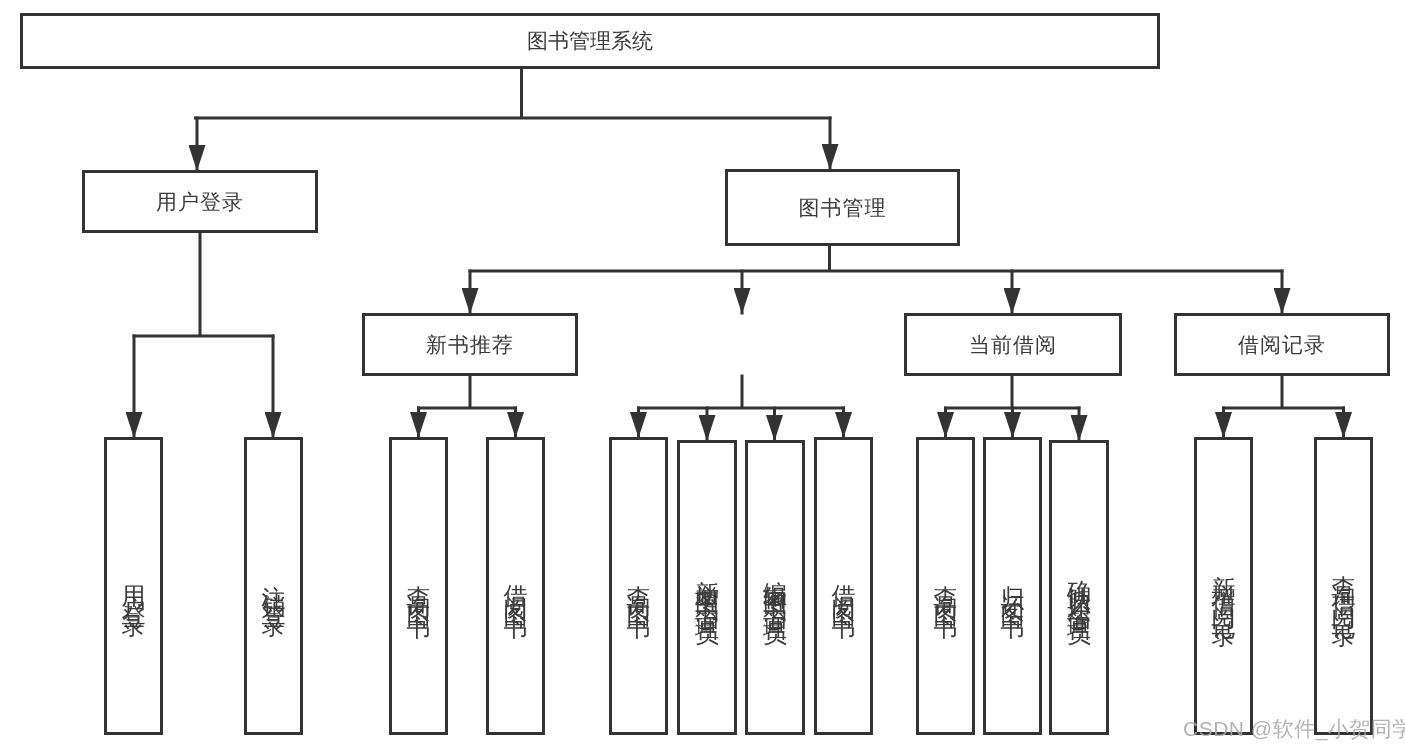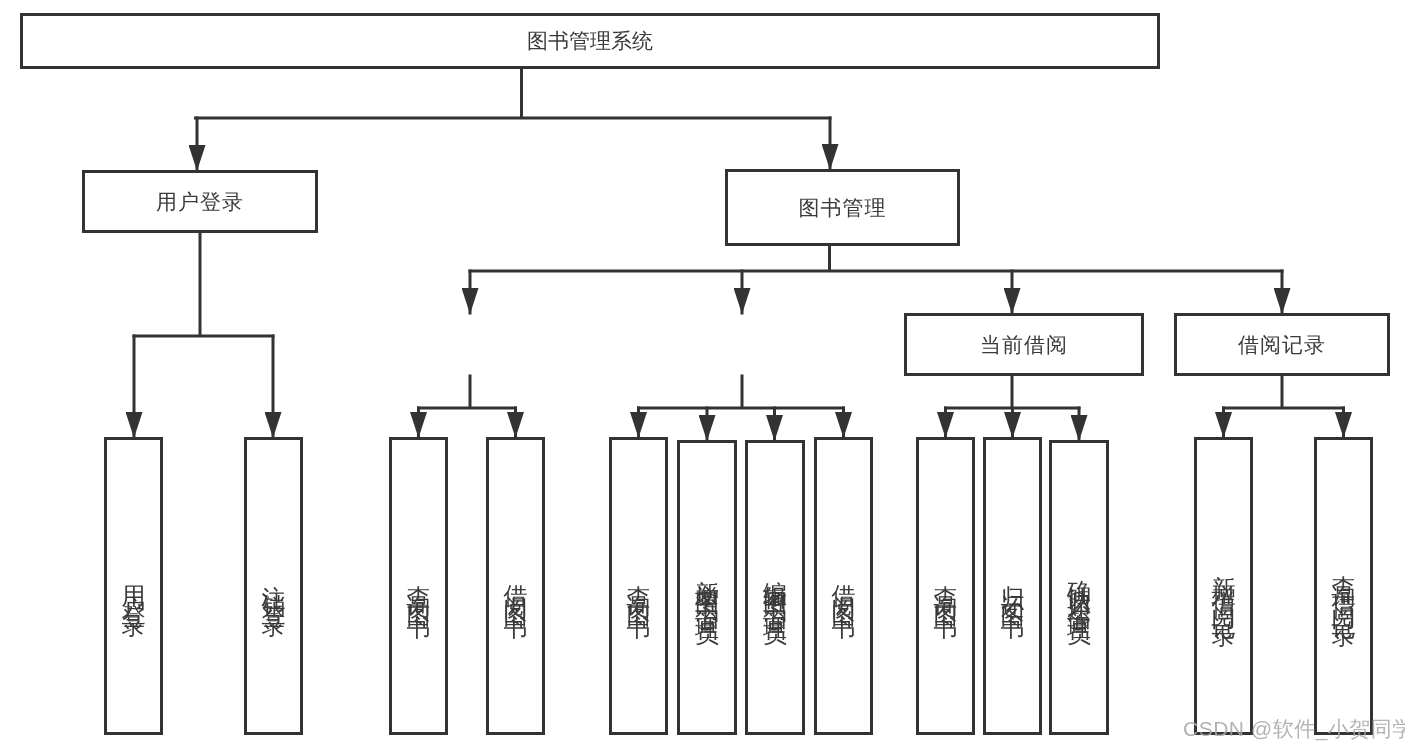--- a/index.html
+++ b/index.html
@@ -93,21 +93,24 @@
     <span>图书管理系统</span>
   </div>
 
   <div class="node hnode" style="left:82px; top:170px; width:236px; height:63px;">
     <span>用户登录</span>
   </div>
   <div class="node hnode" style="left:712px; top:169px; width:235px; height:77px;margin-left:13px;">
     <span>图书管理</span>
   </div>
 
-  <div class="node hnode" style="left:904px; top:313px; width:240px; height:63px;">
+  <div class="node hnode" style="left:362px; top:313px; width:216px; height:63px;">
+    <span>新书推荐</span>
+  </div>
+  <div class="node hnode" style="left:904px; top:313px; width:218px; height:63px;">
     <span>当前借阅</span>
   </div>
   <div class="node hnode" style="left:1174px; top:313px; width:216px; height:63px;">
     <span>借阅记录</span>
   </div>
 
   <div class="node leaf" style="left:104px; top:437px; width:59px; height:298px;">
     <span>用户登录</span>
   </div>
   <div class="node leaf" style="left:244px; top:437px; width:59px; height:298px;">

